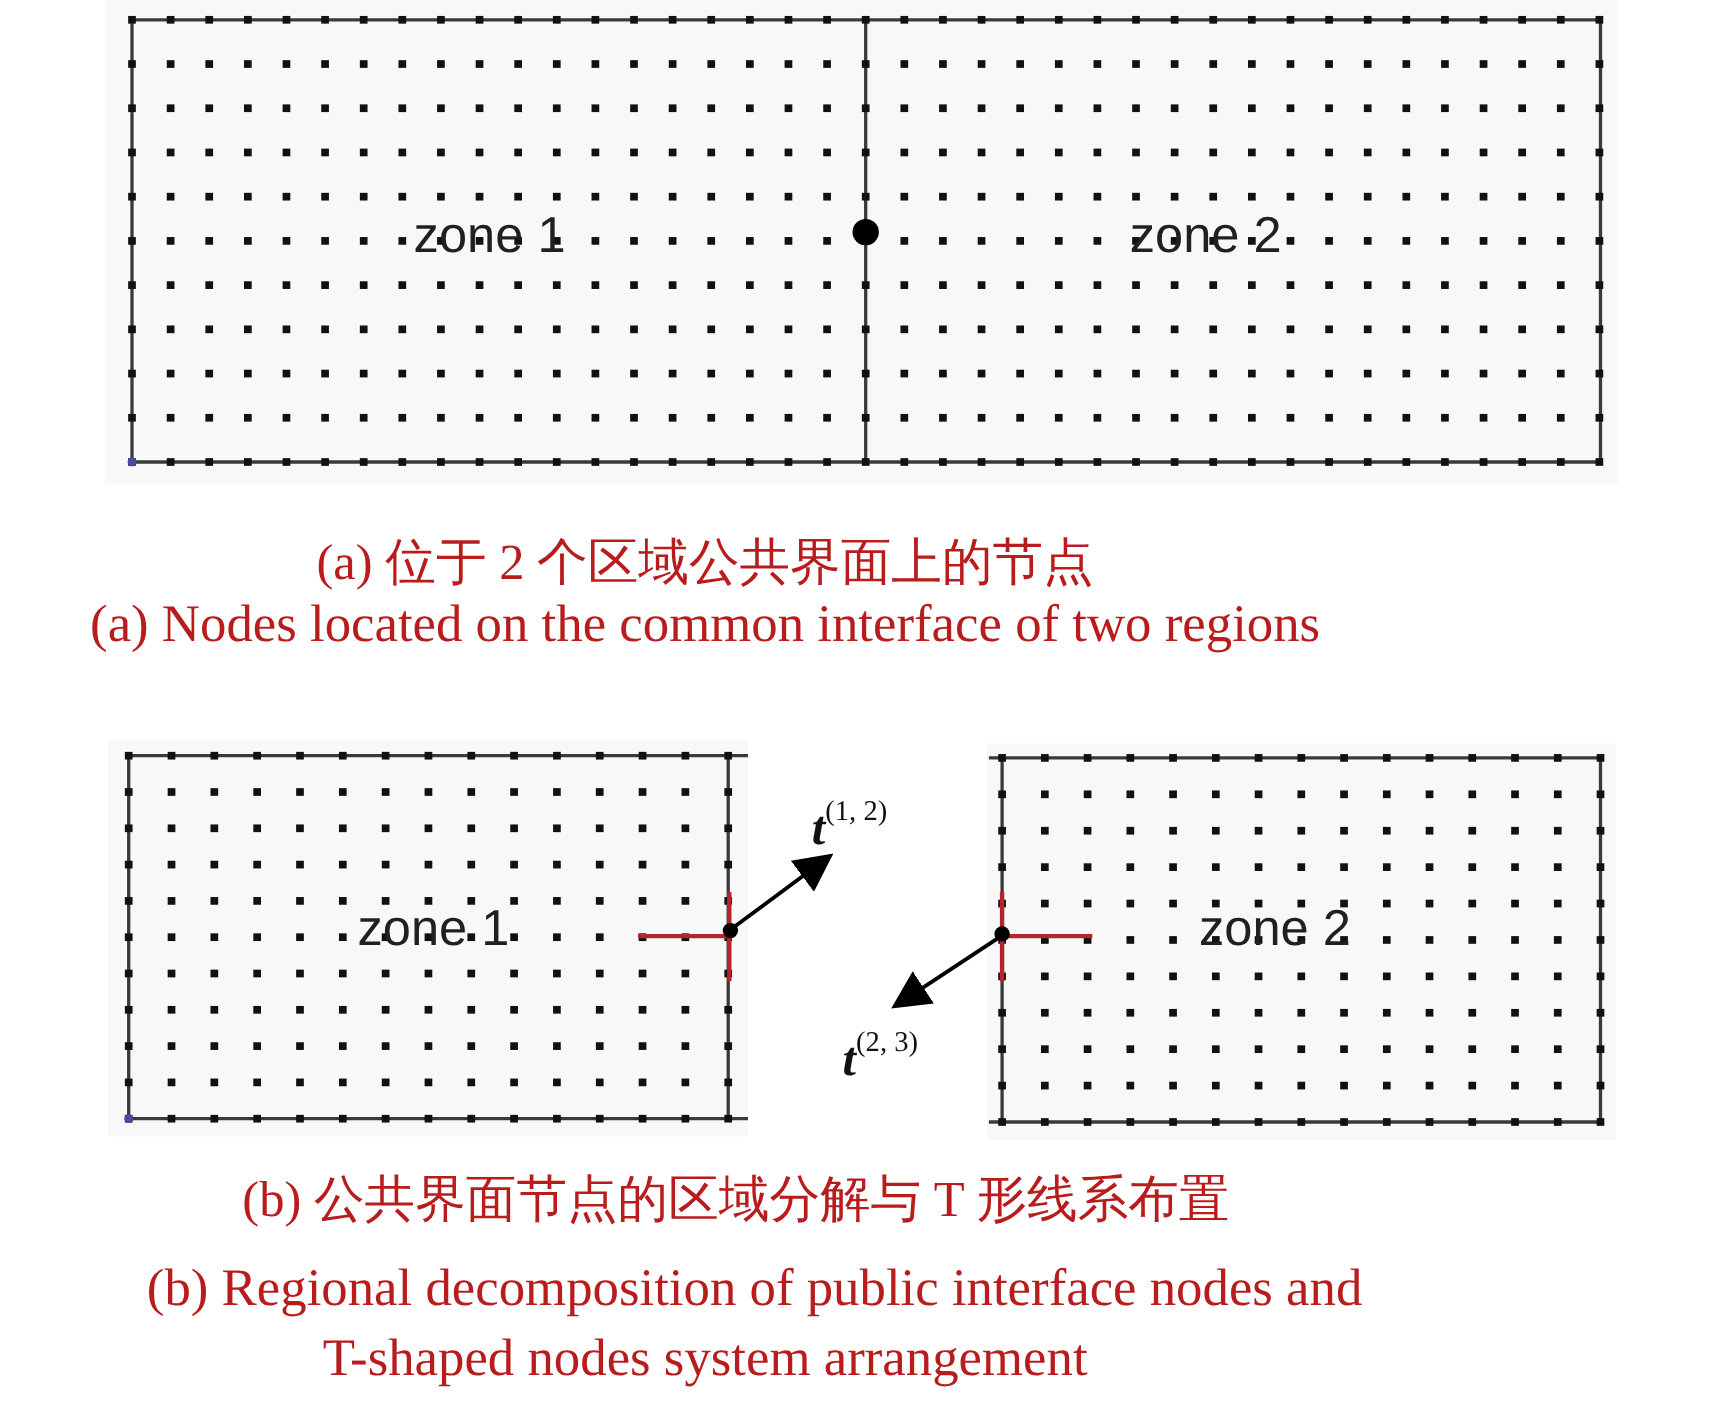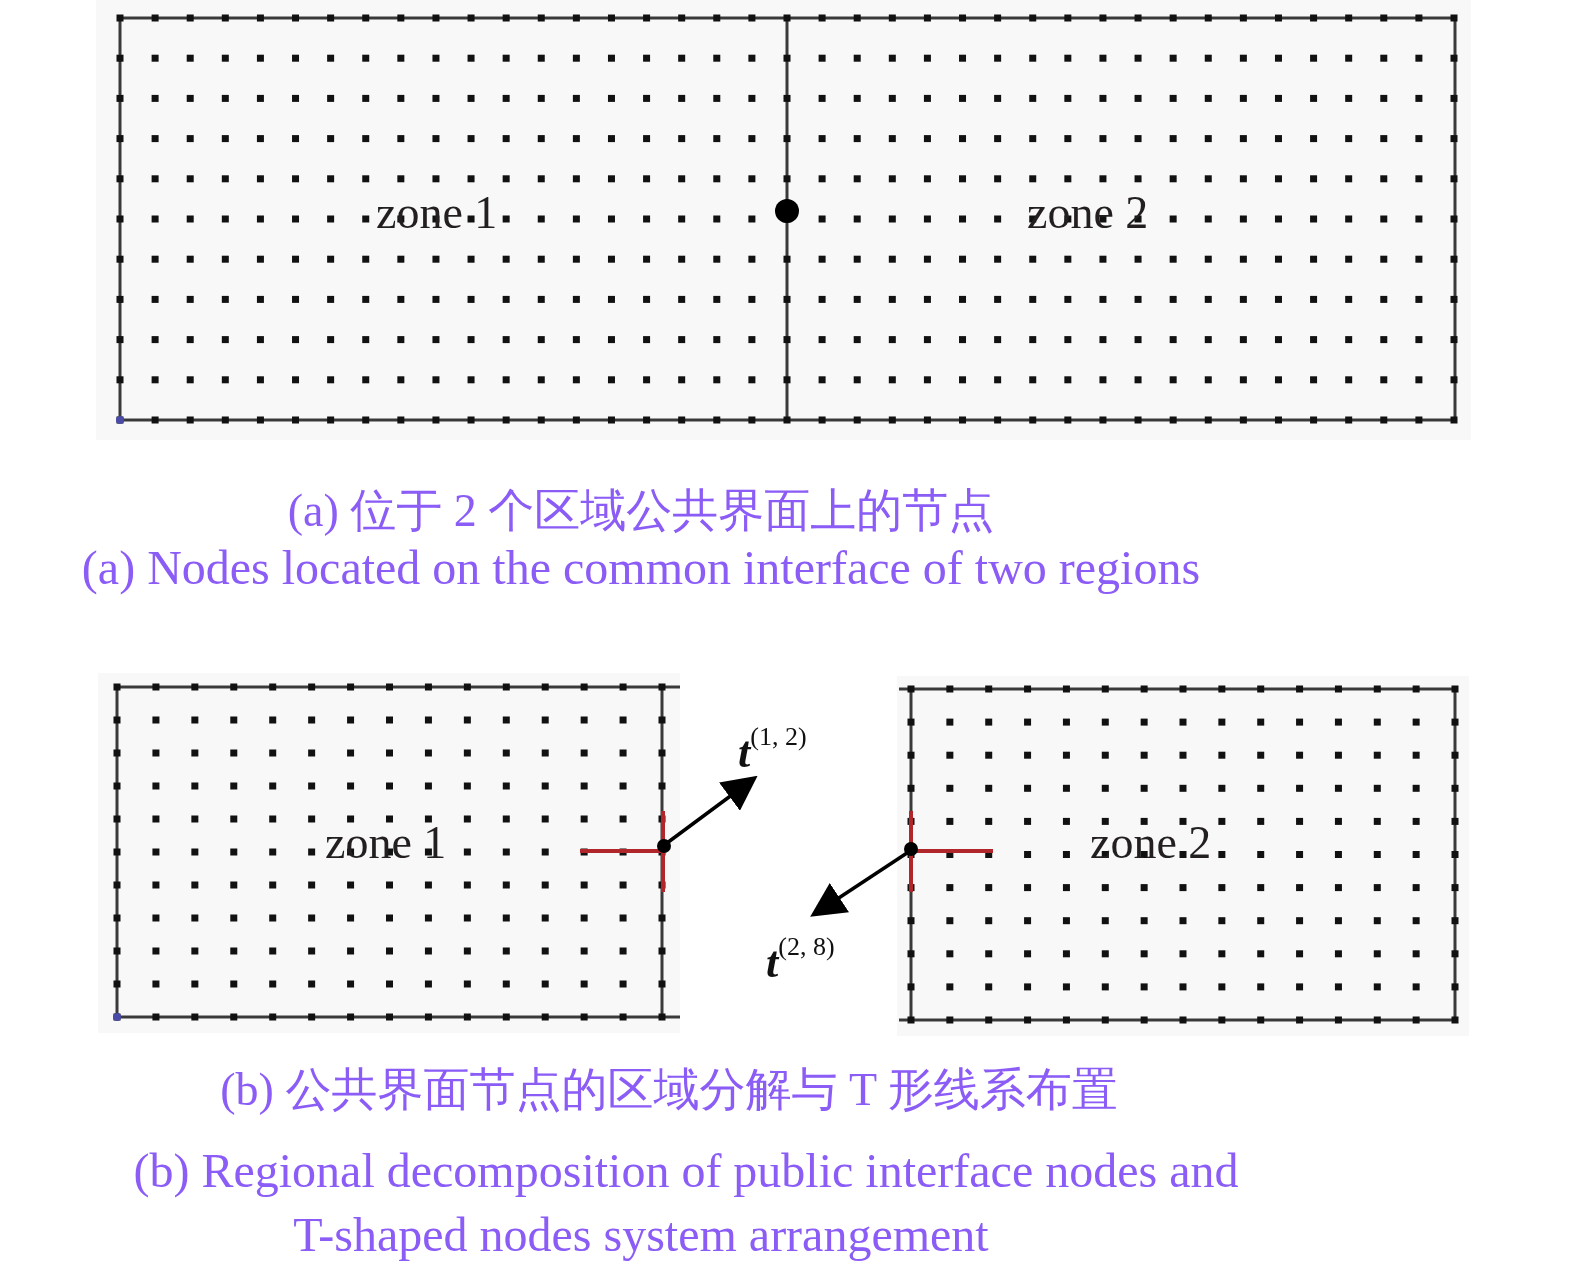--- a/index.html
+++ b/index.html
@@ -1,26 +1,26 @@
 <!DOCTYPE html>
 <html><head>
 <meta charset="utf-8">
 <style>
   html, body { margin: 0; padding: 0; background: #ffffff; }
   body { width: 1575px; height: 1281px; position: relative; overflow: hidden; }
   #canvas { position: absolute; left: 0; top: 0; }
   .caption {
     position: absolute; left: 0; width: 1282px; text-align: center;
-    font-family: "Liberation Serif", "DejaVu Serif", serif; color: #8b5cf6;
+    font-family: "Liberation Serif", "DejaVu Serif", serif; color: #b91c1c;
     white-space: nowrap;
   }
   .cap-zh { font-size: 46px; }
   .cap-en { font-size: 48px; }
   .zone-label {
-    position: absolute; font-family: Liberation Serif, serif;
+    position: absolute; font-family: Liberation Sans, sans-serif;
     font-size: 46px; color: #231f20; background: transparent; white-space: nowrap;
   }
   .tlabel { position: absolute; font-family: "Liberation Serif", "DejaVu Serif", serif; color: #111; white-space: nowrap; }
   .tlabel .t { font-weight: bold; font-style: italic; font-size: 44px; }
   .tlabel sup { font-size: 26px; vertical-align: 22px; text-align: center; }
 </style>
 </head>
 <body>
 
 <svg id="canvas" width="1575" height="1281">
@@ -833,20 +833,20 @@
 <div class="zone-label" style="left:376px; top:186px;">zone 1</div>
 <div class="zone-label" style="left:1027px; top:186px;">zone 2</div>
 
 <div class="zone-label" style="left:325px; top:816px;">zone 1</div>
 <div class="zone-label" style="left:1090px; top:816px;">zone 2</div>
 
 <div class="tlabel" style="left:738px; top:722px;">
   <span class="t">t</span><sup>(1, 2)</sup>
 </div>
 <div class="tlabel" style="left:766px; top:932px;">
-  <span class="t">t</span><sup>(2, 8)</sup>
+  <span class="t">t</span><sup>(2, 3)</sup>
 </div>
 
 <div class="caption cap-zh" style="top:480px;">(a) 位于 2 个区域公共界面上的节点</div>
 <div class="caption cap-en" style="top:540px;">(a) Nodes located on the common interface of two regions</div>
 <div class="caption cap-zh" style="top:1059px;margin-left:28px;">(b) 公共界面节点的区域分解与 T 形线系布置</div>
 <div class="caption cap-en" style="top:1143px;margin-left:45px;">(b) Regional decomposition of public interface nodes and</div>
 <div class="caption cap-en" style="top:1207px;">T-shaped nodes system arrangement</div>
 
 </body></html>

